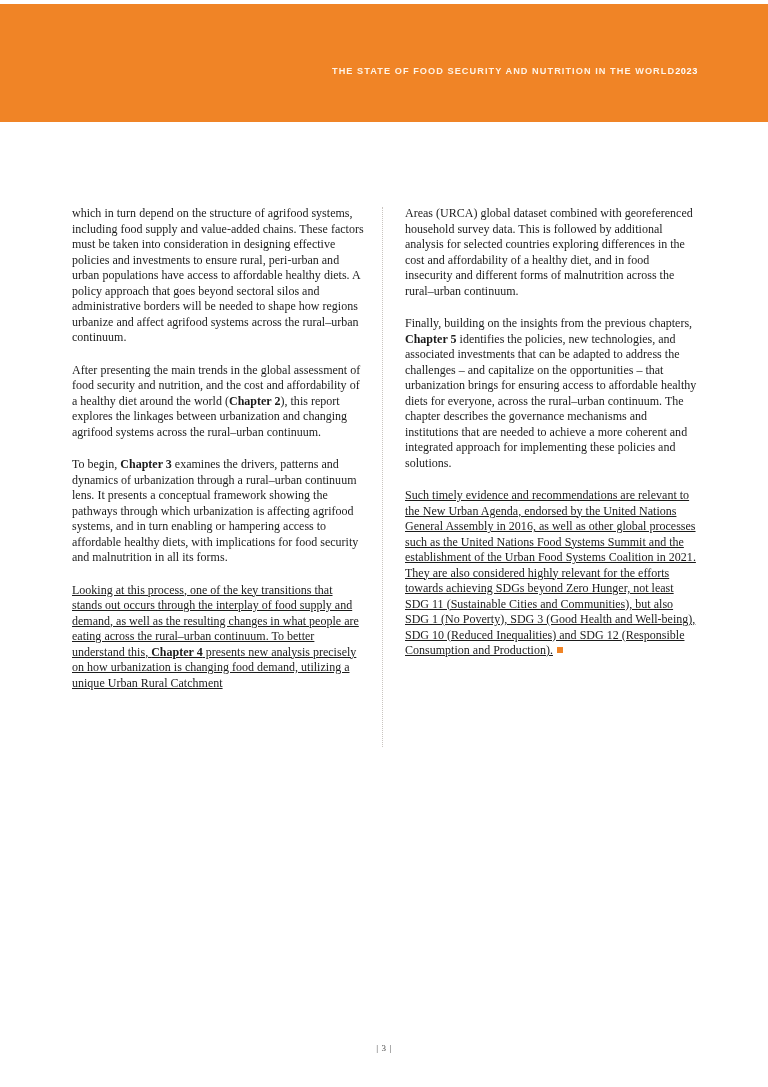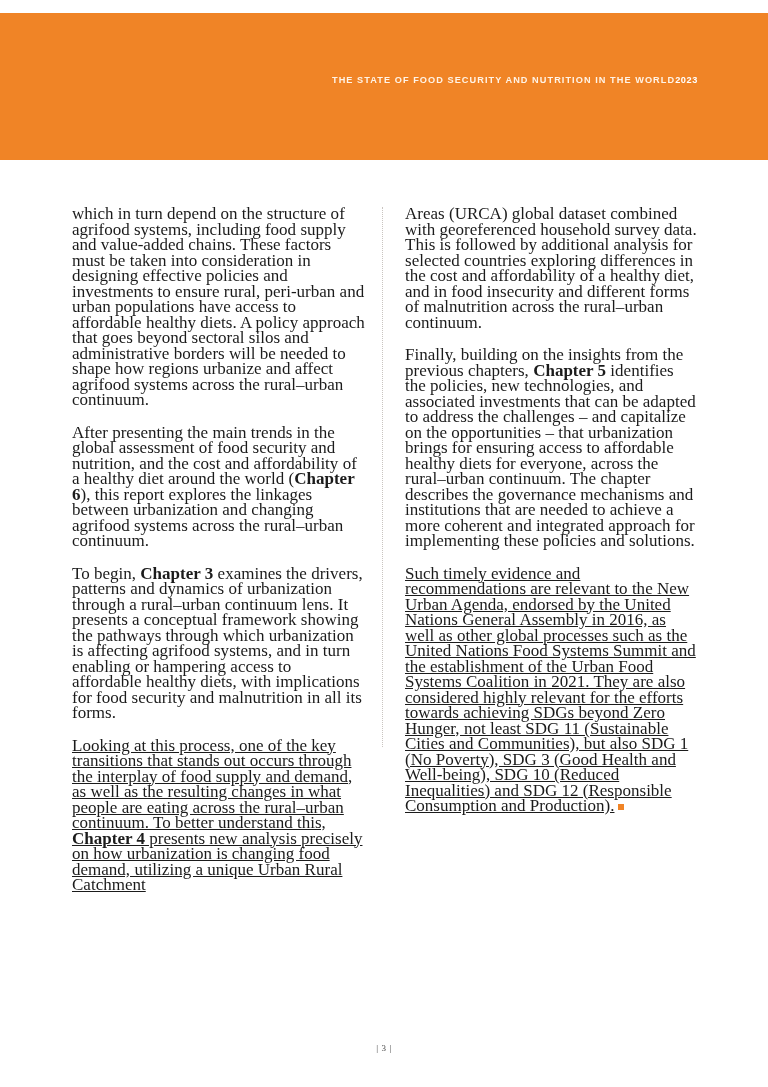--- a/index.html
+++ b/index.html
@@ -11,24 +11,24 @@
     height: 1087px;
     background: #ffffff;
     font-family: "Liberation Serif", serif;
     position: relative;
     overflow: hidden;
   }
 
   
   .header-band {
     position: absolute;
-    top: 13px;
+    top: 4px;
     left: 0;
     width: 768px;
-    height: 147px;
+    height: 118px;
     background: #F08426;
   }
   .header-title {
     position: absolute;
     right: 70px;
     top: 63px;
     font-family: "Liberation Sans", sans-serif;
     font-size: 9.2px;
     font-weight: bold;
     letter-spacing: 1.05px;
@@ -65,21 +65,21 @@
     left: 382px;
     top: 207px;
     width: 1px;
     height: 540px;
     border-left: 1px dotted #c9c4c0;
   }
 
   p.para {
     margin: 0 0 17px 0;
     font-family: "Liberation Serif", serif;
-    font-size: 17px;
+    font-size: 12px;
     line-height: 15.5px;
     color: #1b1b1b;
     text-align: left;
     letter-spacing: 0.01px;
   }
   p.para:last-child { margin-bottom: 0; text-decoration: underline; }
 
   b, .bold { font-weight: bold; }
 
   .end-marker {
@@ -111,21 +111,21 @@
   <div class="header-title"><span>THE STATE OF FOOD SECURITY AND NUTRITION IN THE WORLD</span><span class="year">2023</span></div>
 </div>
 
 <div class="divider"></div>
 
 <div class="content">
 
   <div class="col col-left">
     <p class="para">which in turn depend on the structure of agrifood systems, including food supply and value-added chains. These factors must be taken into consideration in designing effective policies and investments to ensure rural, peri-urban and urban populations have access to affordable healthy diets. A policy approach that goes beyond sectoral silos and administrative borders will be needed to shape how regions urbanize and affect agrifood systems across the rural–urban continuum.</p>
 
-    <p class="para"><span>After presenting the main trends in the global assessment of food security and nutrition, and the cost and affordability of a healthy diet around the world (</span><b>Chapter 6</b><span>), this report explores the linkages between urbanization and changing agrifood systems across the rural–urban continuum.</span></p>
+    <p class="para"><span>After presenting the main trends in the global assessment of food security and nutrition, and the cost and affordability of a healthy diet around the world (</span><b>Chapter 2</b><span>), this report explores the linkages between urbanization and changing agrifood systems across the rural–urban continuum.</span></p>
 
     <p class="para"><span>To begin, </span><b>Chapter 3</b><span> examines the drivers, patterns and dynamics of urbanization through a rural–urban continuum lens. It presents a conceptual framework showing the pathways through which urbanization is affecting agrifood systems, and in turn enabling or hampering access to affordable healthy diets, with implications for food security and malnutrition in all its forms.</span></p>
 
     <p class="para"><span>Looking at this process, one of the key transitions that stands out occurs through the interplay of food supply and demand, as well as the resulting changes in what people are eating across the rural–urban continuum. To better understand this, </span><b>Chapter 4</b><span> presents new analysis precisely on how urbanization is changing food demand, utilizing a unique Urban Rural Catchment</span></p>
   </div>
 
   <div class="col col-right">
     <p class="para">Areas (URCA) global dataset combined with georeferenced household survey data. This is followed by additional analysis for selected countries exploring differences in the cost and affordability of a healthy diet, and in food insecurity and different forms of malnutrition across the rural–urban continuum.</p>
 
     <p class="para"><span>Finally, building on the insights from the previous chapters, </span><b>Chapter 5</b><span> identifies the policies, new technologies, and associated investments that can be adapted to address the challenges – and capitalize on the opportunities – that urbanization brings for ensuring access to affordable healthy diets for everyone, across the rural–urban continuum. The chapter describes the governance mechanisms and institutions that are needed to achieve a more coherent and integrated approach for implementing these policies and solutions.</span></p>

